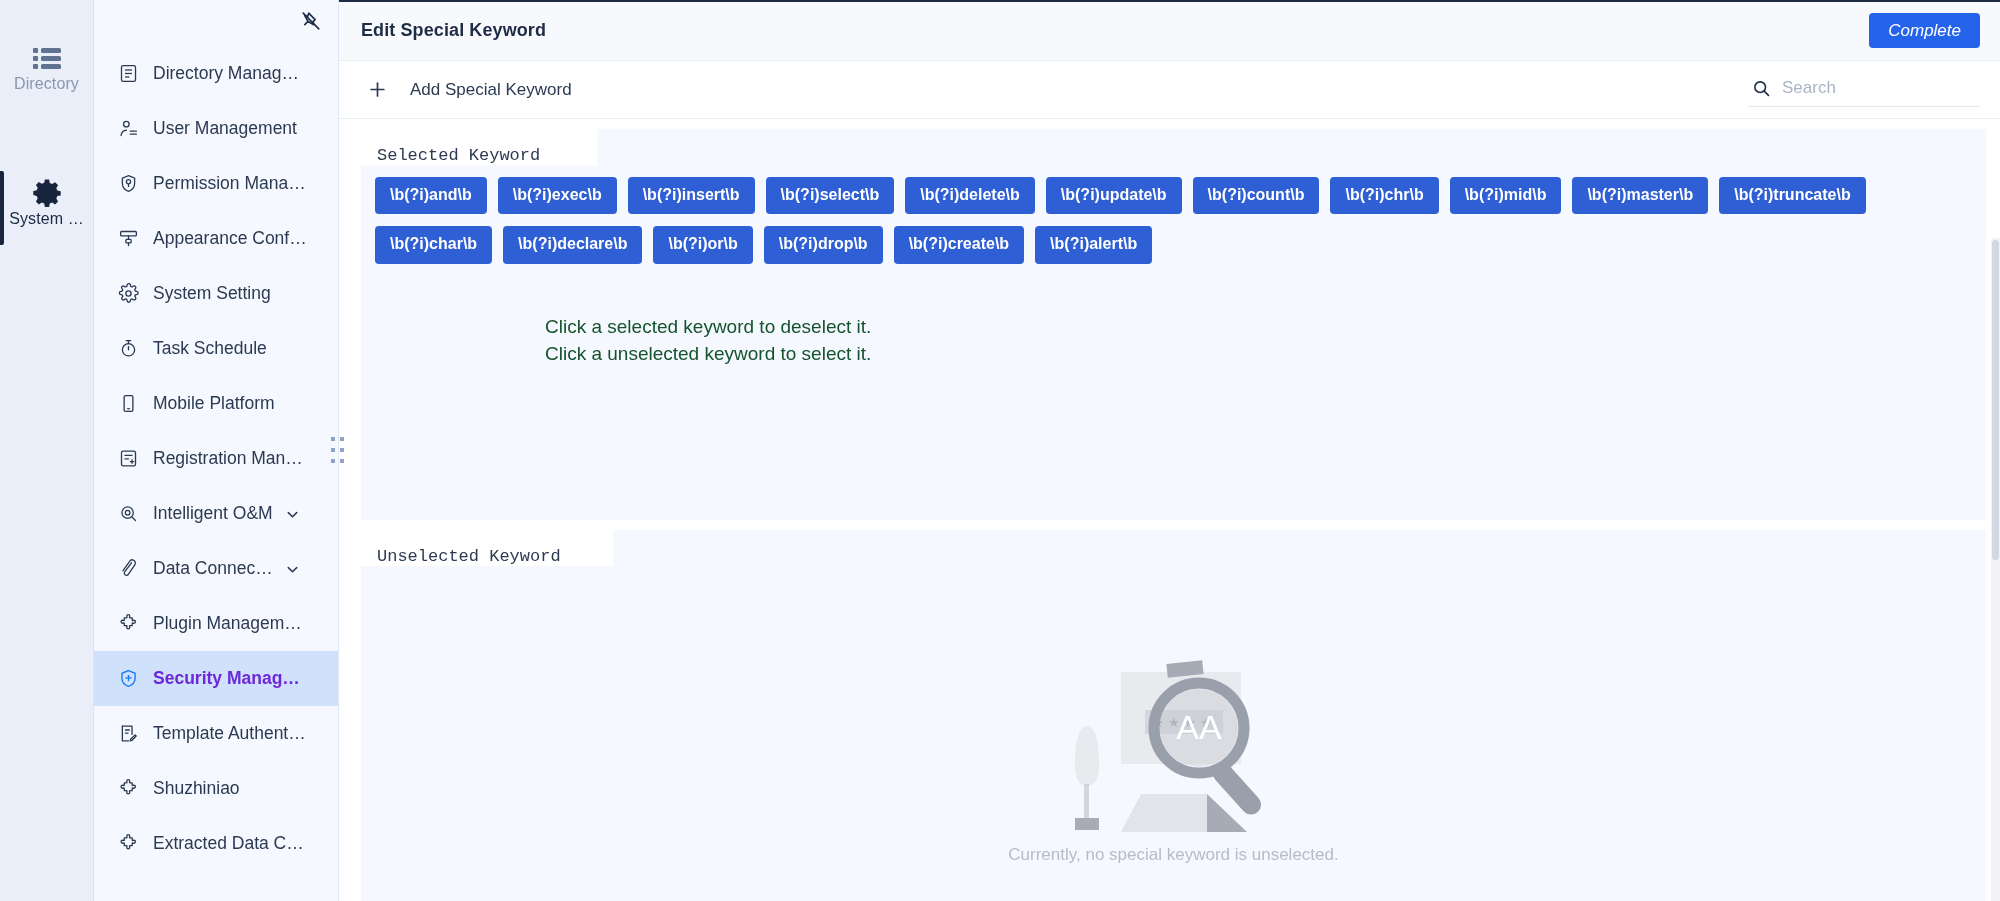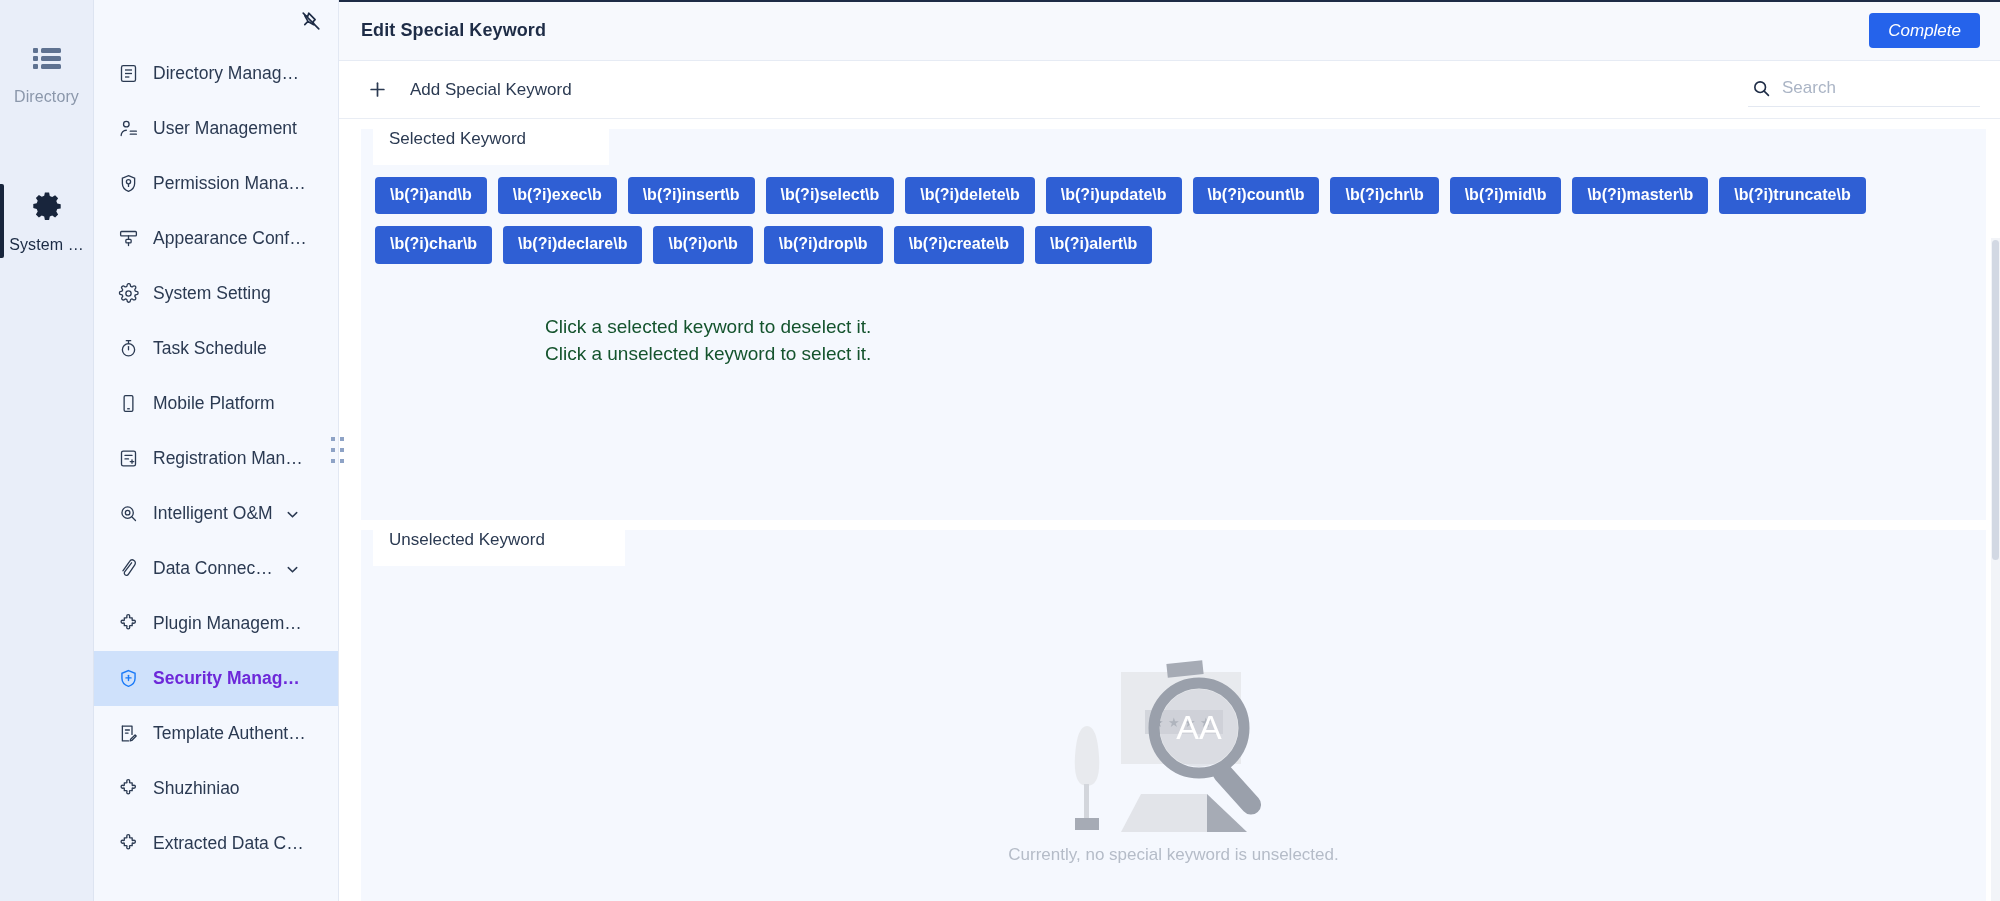--- a/index.html
+++ b/index.html
@@ -27,21 +27,21 @@
     flex-direction: column;
     align-items: center;
     position: relative;
   }
   .rail-item {
     width: 94px;
     padding: 14px 0 10px 0;
     display: flex;
     flex-direction: column;
     align-items: center;
-    gap: 14px;
+    gap: 1px;
     cursor: pointer;
     position: relative;
   }
   .rail-item + .rail-item { margin-top: 60px; }
   .rail-item .rail-label {
     font-size: 16px;
     color: #8b97ab;
     white-space: nowrap;
     letter-spacing: .1px;
   }
@@ -183,31 +183,32 @@
   .content { flex: 1; overflow: hidden; position: relative; background:#fff; padding: 10px 0 0 0; }
 
   .panel { margin: 0 14px 0 22px; }
   .panel-tabbar {
     position: relative;
     height: 36px;
     background: #f5f8fe;
   }
   .panel-tab {
     position: absolute;
-    left: 12px; top: 0;
+    left: 0; top: 0;
     height: 36px;
     min-width: 236px;
     background: #ffffff;
     display: flex;
-    align-items: flex-start;
+    align-items: flex-end;
     padding: 0 20px 0 16px;
     font-size: 17px;
     color: #2b3a52;
     white-space: nowrap;
     cursor: pointer;
+    font-family: Liberation Mono, monospace;
   }
   .panel-tab.wide { min-width: 252px; }
   .panel-body {
     background: #f5f8fe;
     padding: 12px 14px 18px 14px;
   }
   .panel-selected .panel-body { min-height: 355px; }
   .panel-unselected { margin-top: 10px; }
   .panel-unselected .panel-body { height: 372px; position: relative; }
 

